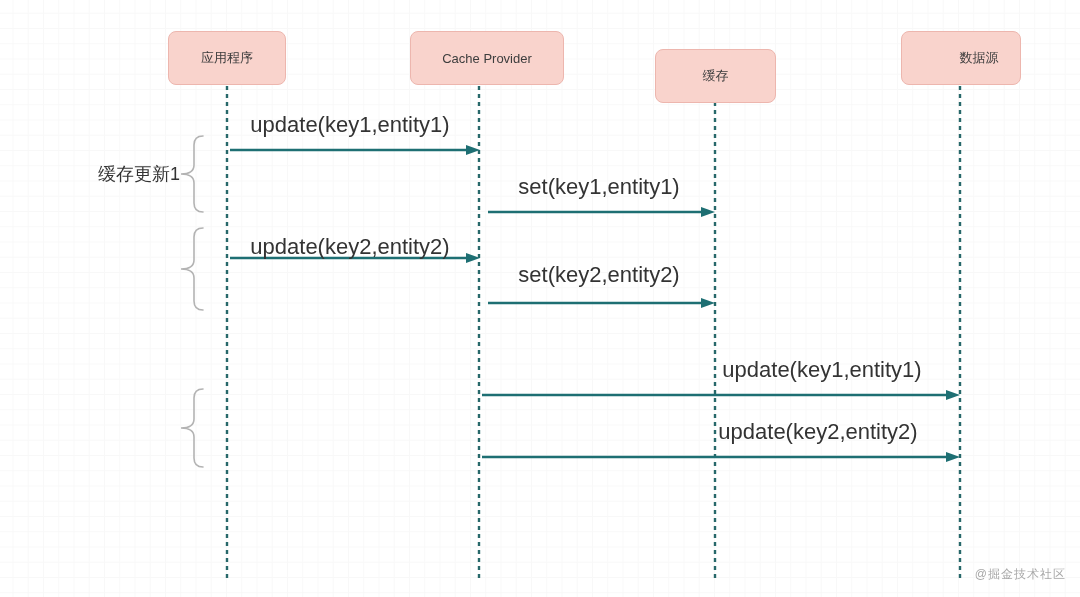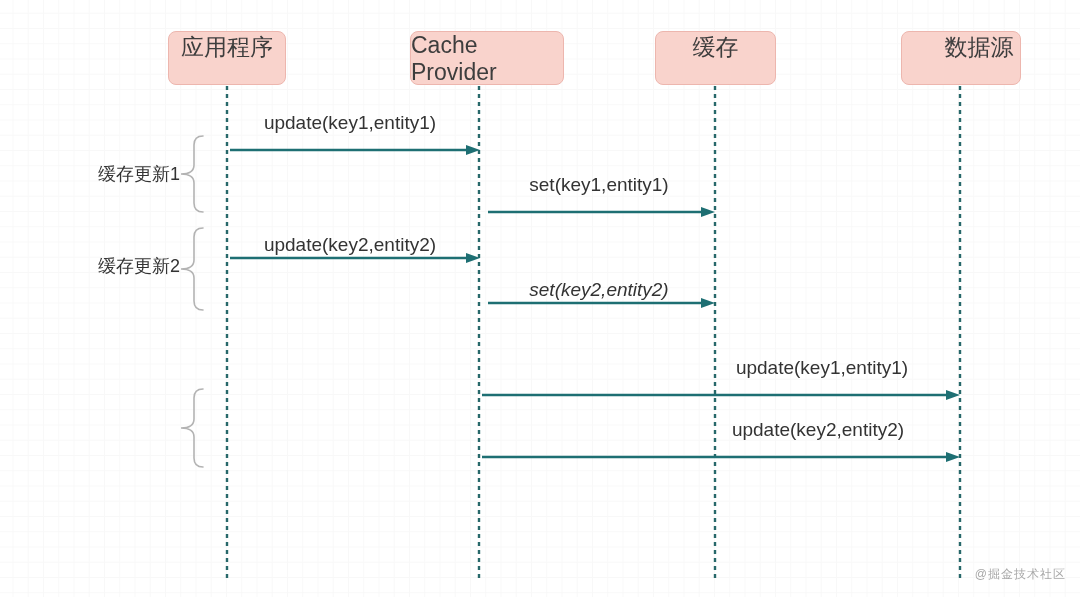--- a/index.html
+++ b/index.html
@@ -20,26 +20,26 @@
     background-size:15.25px 15.25px,15.25px 15.25px,61px 61px,61px 61px;
     background-position:43px 28px;
   }
   .overlay{position:absolute;left:0;top:0;width:1080px;height:597px;}
   .lifeline{stroke:#27686a;stroke-width:2.4;stroke-dasharray:4 4;fill:none;}
   .msg-line{stroke:#1e6f73;stroke-width:2.4;fill:none;}
   .brace{stroke:#b3b3b3;stroke-width:1.6;fill:none;stroke-linecap:round;}
   .actor{
     position:absolute;top:31px;height:54px;
     background:#f9d3cc;border:1px solid #edb6ae;border-radius:8px;
-    display:flex;justify-content:center;
-    font-size:23px;color:#3d3d3d;box-sizing:border-box;
+    display:flex;align-items:center;justify-content:center;
+    font-size:13px;color:#3d3d3d;box-sizing:border-box;
   }
   .msg-label{
     position:absolute;transform:translateX(-50%);
-    font-size:19px;color:#333;white-space:nowrap;
+    font-size:22px;color:#333;white-space:nowrap;
   }
   .group-label{
     position:absolute;left:20px;width:160px;text-align:right;
     font-size:18px;color:#333;white-space:nowrap;
   }
   .watermark{
     position:absolute;right:14px;top:566px;
     font-size:12px;color:#a8a8a8;letter-spacing:1px;
   }
 </style>
@@ -71,32 +71,31 @@
     <path class="brace" d="M203,228 Q194,228 194,237 L194,260 Q194,269 181,269 Q194,269 194,278 L194,301 Q194,310 203,310"></path>
     <path class="brace" d="M203,389 Q194,389 194,398 L194,419 Q194,428 181,428 Q194,428 194,437 L194,458 Q194,467 203,467"></path>
   </svg>
 
   <div class="actor" style="left:168px;width:118px;">
     <span>应用程序</span>
   </div>
   <div class="actor" style="left:410px;width:154px;">
     <span>Cache Provider</span>
   </div>
-  <div class="actor" style="left:655px;width:121px;">
+  <div class="actor" style="left:655px;width:121px;margin-top:18px;">
     <span>缓存</span>
   </div>
   <div class="actor" style="left:901px;width:120px;padding-left:36px;">
     <span>数据源</span>
   </div>
 
   <div class="msg-label" style="left:350px;top:112px;">update(key1,entity1)</div>
   <div class="msg-label" style="left:599px;top:174px;">set(key1,entity1)</div>
   <div class="msg-label" style="left:350px;top:234px;">update(key2,entity2)</div>
-  <div class="msg-label" style="left:599px;top:279px;font-style:italic;">set(key2,entity2)</div>
+  <div class="msg-label" style="left:599px;top:262px;">set(key2,entity2)</div>
   <div class="msg-label" style="left:822px;top:357px;">update(key1,entity1)</div>
   <div class="msg-label" style="left:818px;top:419px;">update(key2,entity2)</div>
 
   <div class="group-label" style="top:162px;">缓存更新1</div>
-  <div class="group-label" style="top:254px;">缓存更新2</div>
 
   <div class="watermark">@掘金技术社区</div>
 
 </div>
 
 </body></html>

